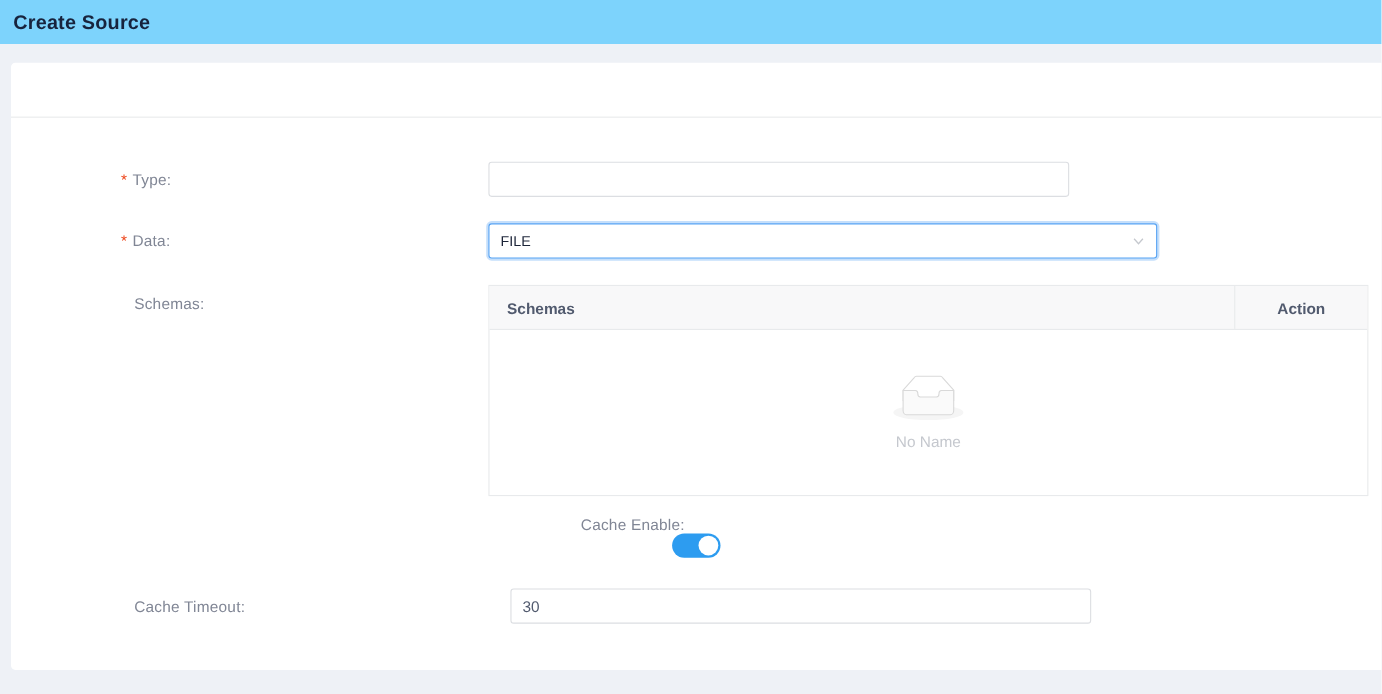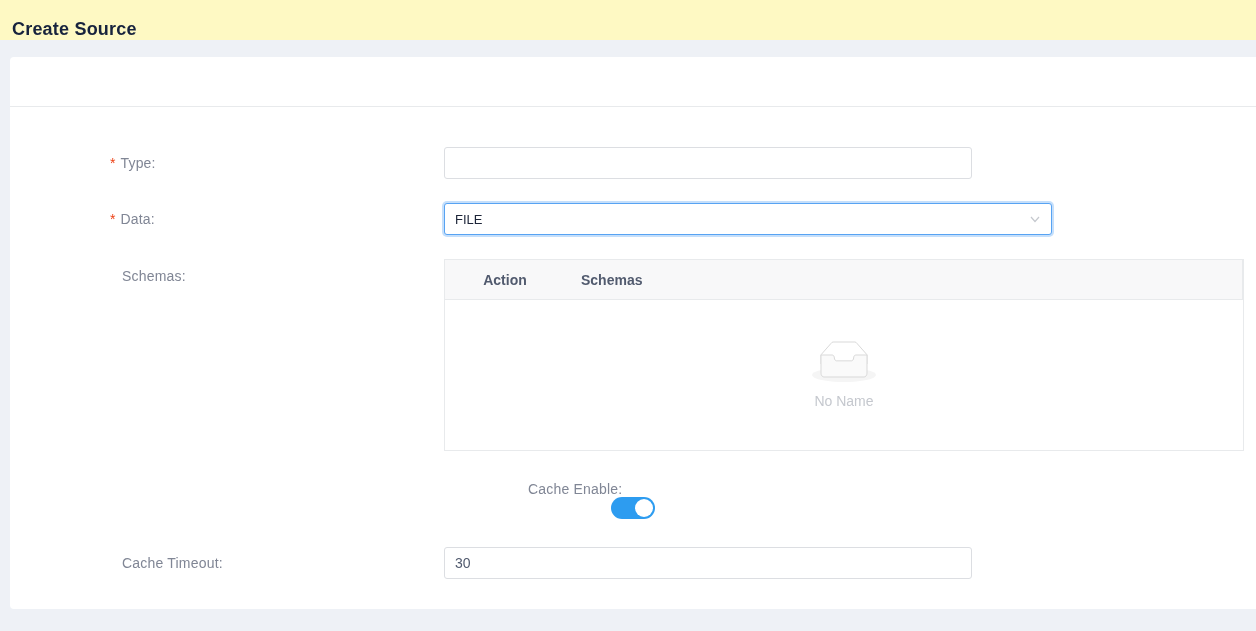--- a/index.html
+++ b/index.html
@@ -5,22 +5,22 @@
   * { box-sizing: border-box; }
   html, body { margin: 0; padding: 0; }
   body {
     width: 1256px; height: 631px;
     background: #eef1f6;
     font-family: "Liberation Sans", sans-serif;
     font-size: 14px;
     overflow: hidden;
   }
   .topbar {
-    height: 40px; background: #fef9c3;
-    display: flex; align-items: flex-end;
+    height: 40px; background: #7dd3fc;
+    display: flex; align-items: center;
     padding-left: 12px;
   }
   .page-title {
     font-size: 18px; font-weight: 700; color: #17233d; margin: 0;
     letter-spacing: .2px;
   }
   .card {
     margin: 17px 0 0 10px;
     width: 1246px; height: 552px;
     background: #ffffff;
@@ -72,23 +72,23 @@
   .empty-text { color: #c5c8ce; font-size: 14px; margin-top: 8px; }
   .switch {
     width: 44px; height: 22px; border-radius: 11px;
     background: #2d9cf0; position: relative; cursor: pointer; border: none;
   }
   .switch-knob {
     position: absolute; top: 2px; right: 2px;
     width: 18px; height: 18px; border-radius: 50%;
     background: #ffffff;
   }
-  .row-schemas { margin-bottom: 30px; }
+  .row-schemas { margin-bottom: 18px; }
   .row-toggle { margin-bottom: 28px; flex-direction: column; }
-  .row-timeout { margin-bottom: 0; }
+  .row-timeout { margin-bottom: 0; gap: 20px; }
 </style>
 </head>
 <body>
 
 <div class="topbar">
   <h1 class="page-title">Create Source</h1>
 </div>
 
 <div class="card">
   <div class="card-header"></div>
@@ -117,22 +117,22 @@
       </div>
     </div>
 
     <div class="form-row top-align row-schemas">
       <div class="label-col">
         <span class="no-req"></span>
         <span class="label-text">Schemas:</span>
       </div>
       <div class="schema-table">
         <div class="thead">
+          <div class="th th-schemas">Schemas</div>
           <div class="th th-action">Action</div>
-          <div class="th th-schemas">Schemas</div>
         </div>
         <div class="tbody-empty">
           <span>
             <svg width="64" height="41" viewBox="0 0 64 41">
               <g transform="translate(0 1)" fill="none" fill-rule="evenodd">
                 <ellipse fill="#f5f5f5" cx="32" cy="33" rx="32" ry="7"></ellipse>
                 <g fill-rule="nonzero" stroke="#d9d9d9">
                   <path d="M55 12.76L44.854 1.258C44.367.474 43.656 0 42.907 0H21.093c-.749 0-1.46.474-1.947 1.257L9 12.761V22h46v-9.24z"></path>
                   <path d="M41.613 15.931c0-1.605.994-2.93 2.227-2.931H55v18.137C55 33.26 53.68 35 52.05 35h-40.1C10.32 35 9 33.259 9 31.137V13h11.16c1.233 0 2.227 1.323 2.227 2.928v.022c0 1.605 1.005 2.901 2.237 2.901h14.752c1.232 0 2.237-1.308 2.237-2.913v-.007z" fill="#fafafa"></path>
                 </g>

